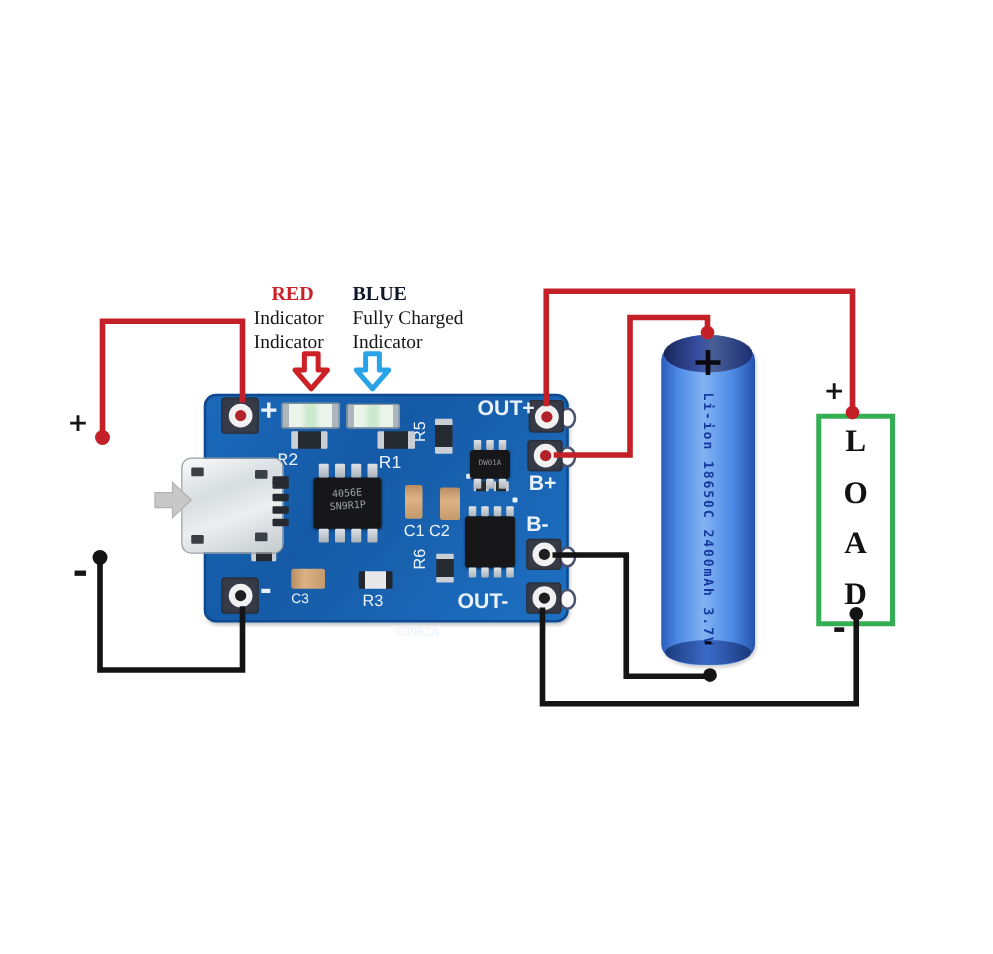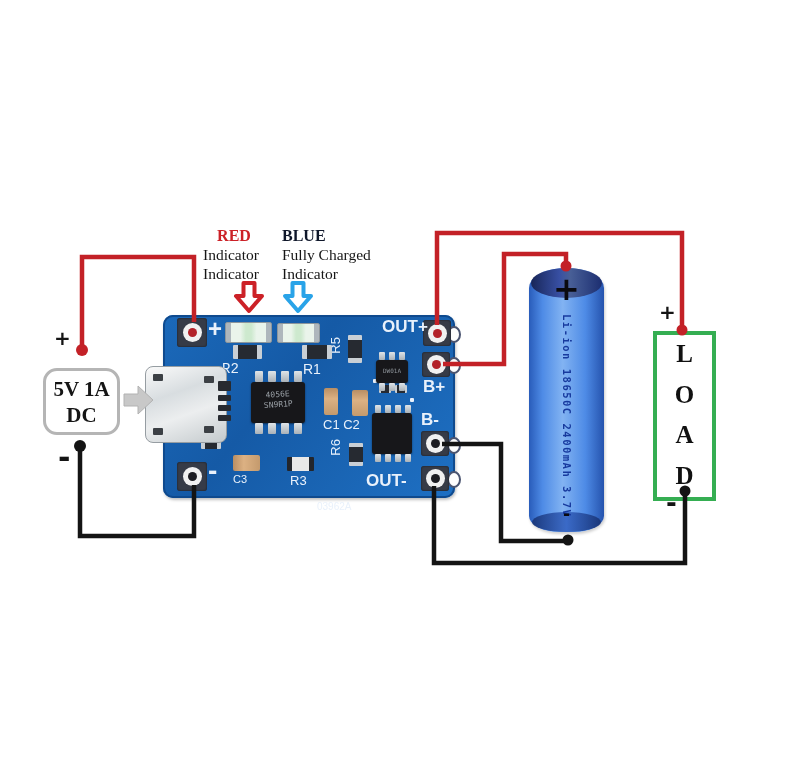--- a/index.html
+++ b/index.html
@@ -93,24 +93,20 @@
 
   <div class="abs legend legend-blue" style="left:282px;top:226px;width:100px;">
     <div class="title">BLUE</div>
     <div>Fully Charged</div>
     <div>Indicator</div>
   </div>
 
   <div class="abs sign" style="left:54px;top:326px;font-size:20px;">+</div>
   <div class="abs sign" style="left:58px;top:440px;font-size:30px;">-</div>
 
-  <div class="abs srcbox">
-    <div>5V 1A</div>
-    <div>DC</div>
-  </div>
 
   <div class="abs pcb">
 
     <div class="notch" style="top:11px;"></div>
     <div class="notch" style="top:42px;"></div>
     <div class="notch" style="top:122px;"></div>
     <div class="notch" style="top:156px;"></div>
 
     <div class="pad" style="left:14px;top:3px;width:30px;height:29px;">
       <div class="hole hole-red"></div>

